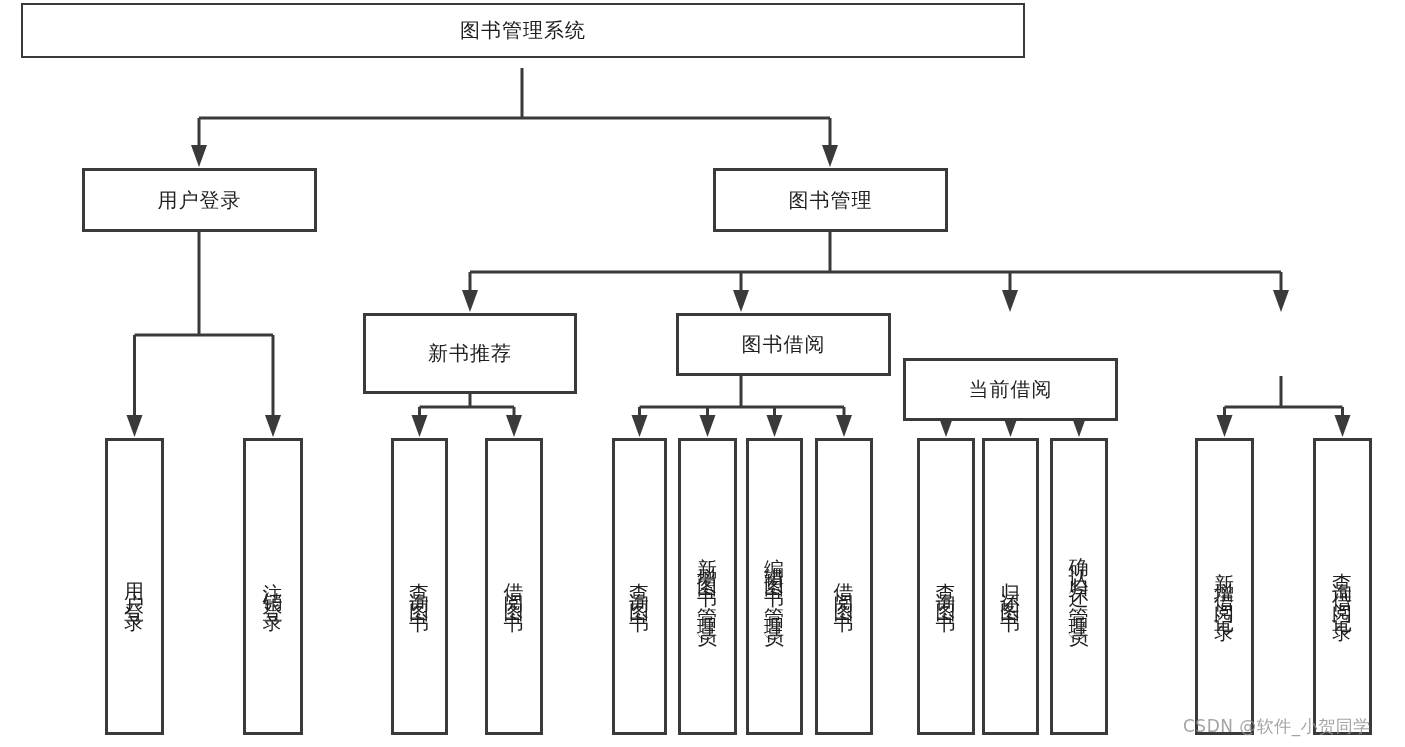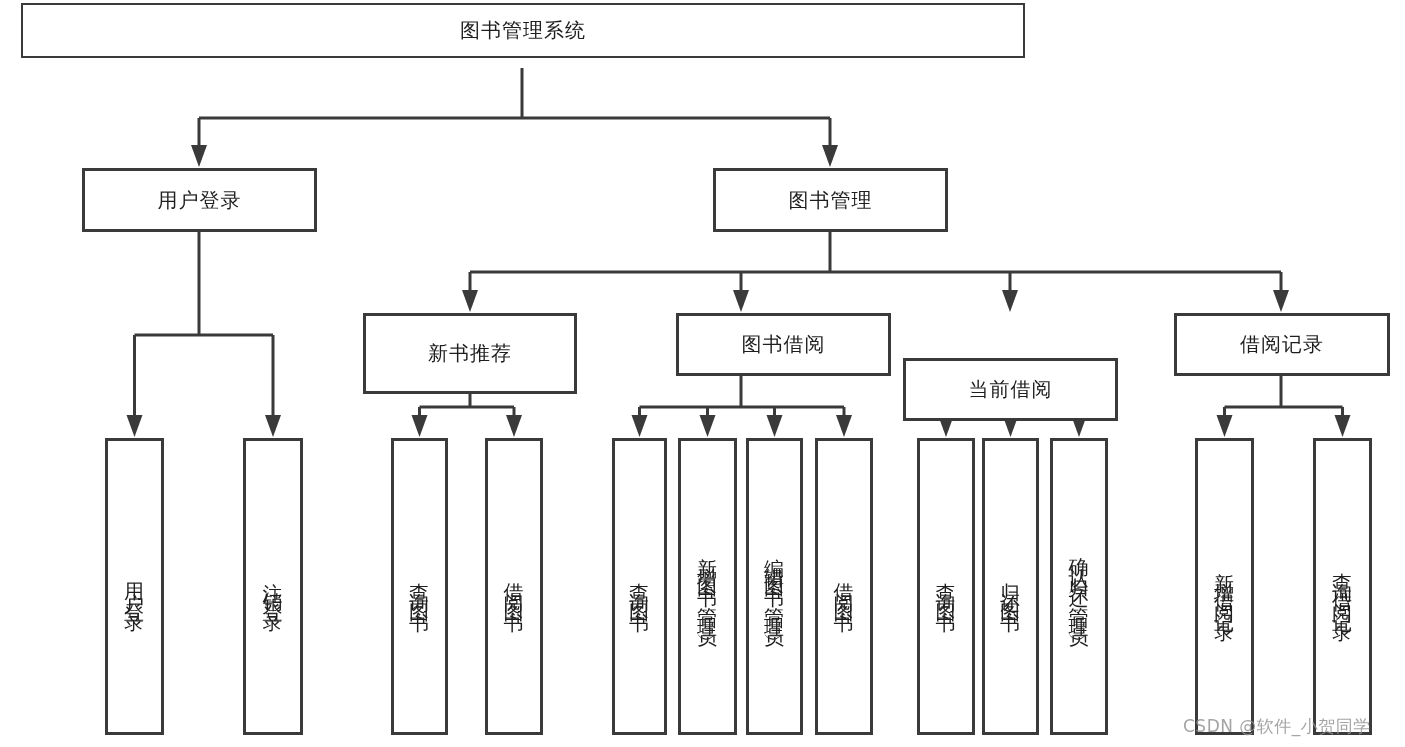--- a/index.html
+++ b/index.html
@@ -82,21 +82,20 @@
   </svg>
 
   <div class="node hbox root" style="left:21px;top:3px;width:1004px;height:55px;">图书管理系统</div>
 
   <div class="node hbox" style="left:82px;top:168px;width:235px;height:64px;">用户登录</div>
   <div class="node hbox" style="left:713px;top:168px;width:235px;height:64px;">图书管理</div>
 
   <div class="node hbox" style="left:363px;top:313px;width:214px;height:81px;">新书推荐</div>
   <div class="node hbox" style="left:633px;top:313px;width:215px;height:63px;margin-left:43px;">图书借阅</div>
   <div class="node hbox" style="left:903px;top:313px;width:215px;height:63px;margin-top:45px;">当前借阅</div>
-  <div class="node hbox" style="left:1174px;top:313px;width:216px;height:63px;">借阅记录</div>
 
   <div class="node leaf" style="left:105px;top:438px;width:59px;height:297px;">用户登录</div>
   <div class="node leaf" style="left:243px;top:438px;width:60px;height:297px;">注销登录</div>
 
   <div class="node leaf" style="left:391px;top:438px;width:57px;height:297px;">查询图书</div>
   <div class="node leaf" style="left:485px;top:438px;width:58px;height:297px;">借阅图书</div>
 
   <div class="node leaf" style="left:612px;top:438px;width:55px;height:297px;">查询图书</div>
   <div class="node leaf" style="left:678px;top:438px;width:59px;height:297px;">新增图书（管理员）</div>
   <div class="node leaf" style="left:746px;top:438px;width:57px;height:297px;">编辑图书（管理员）</div>

